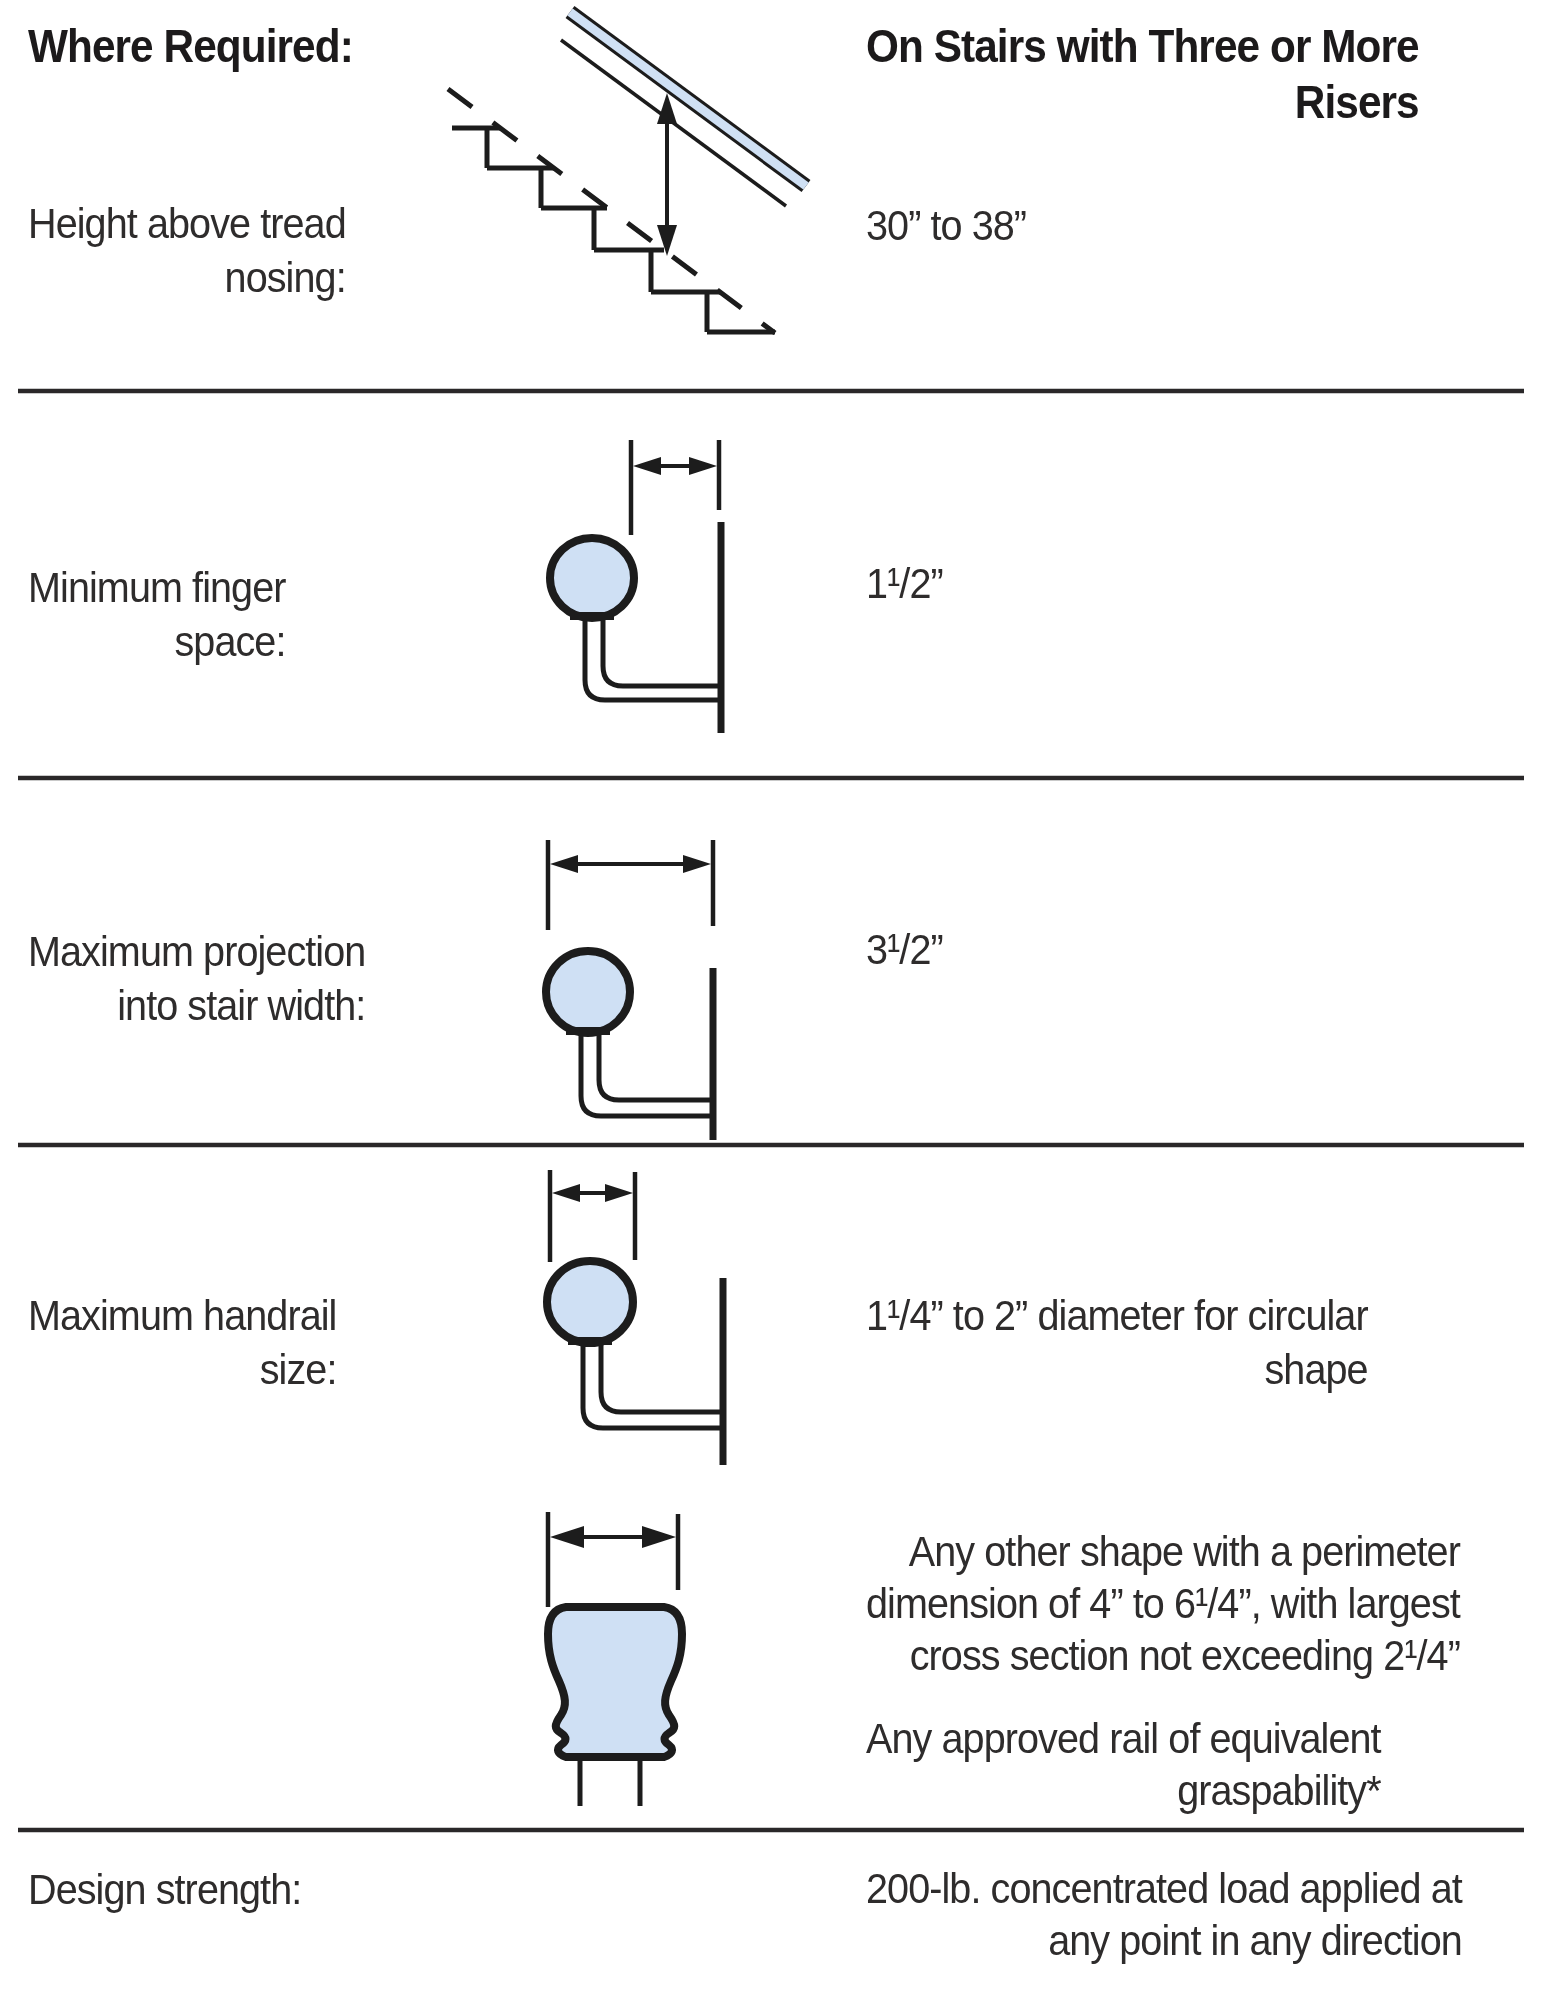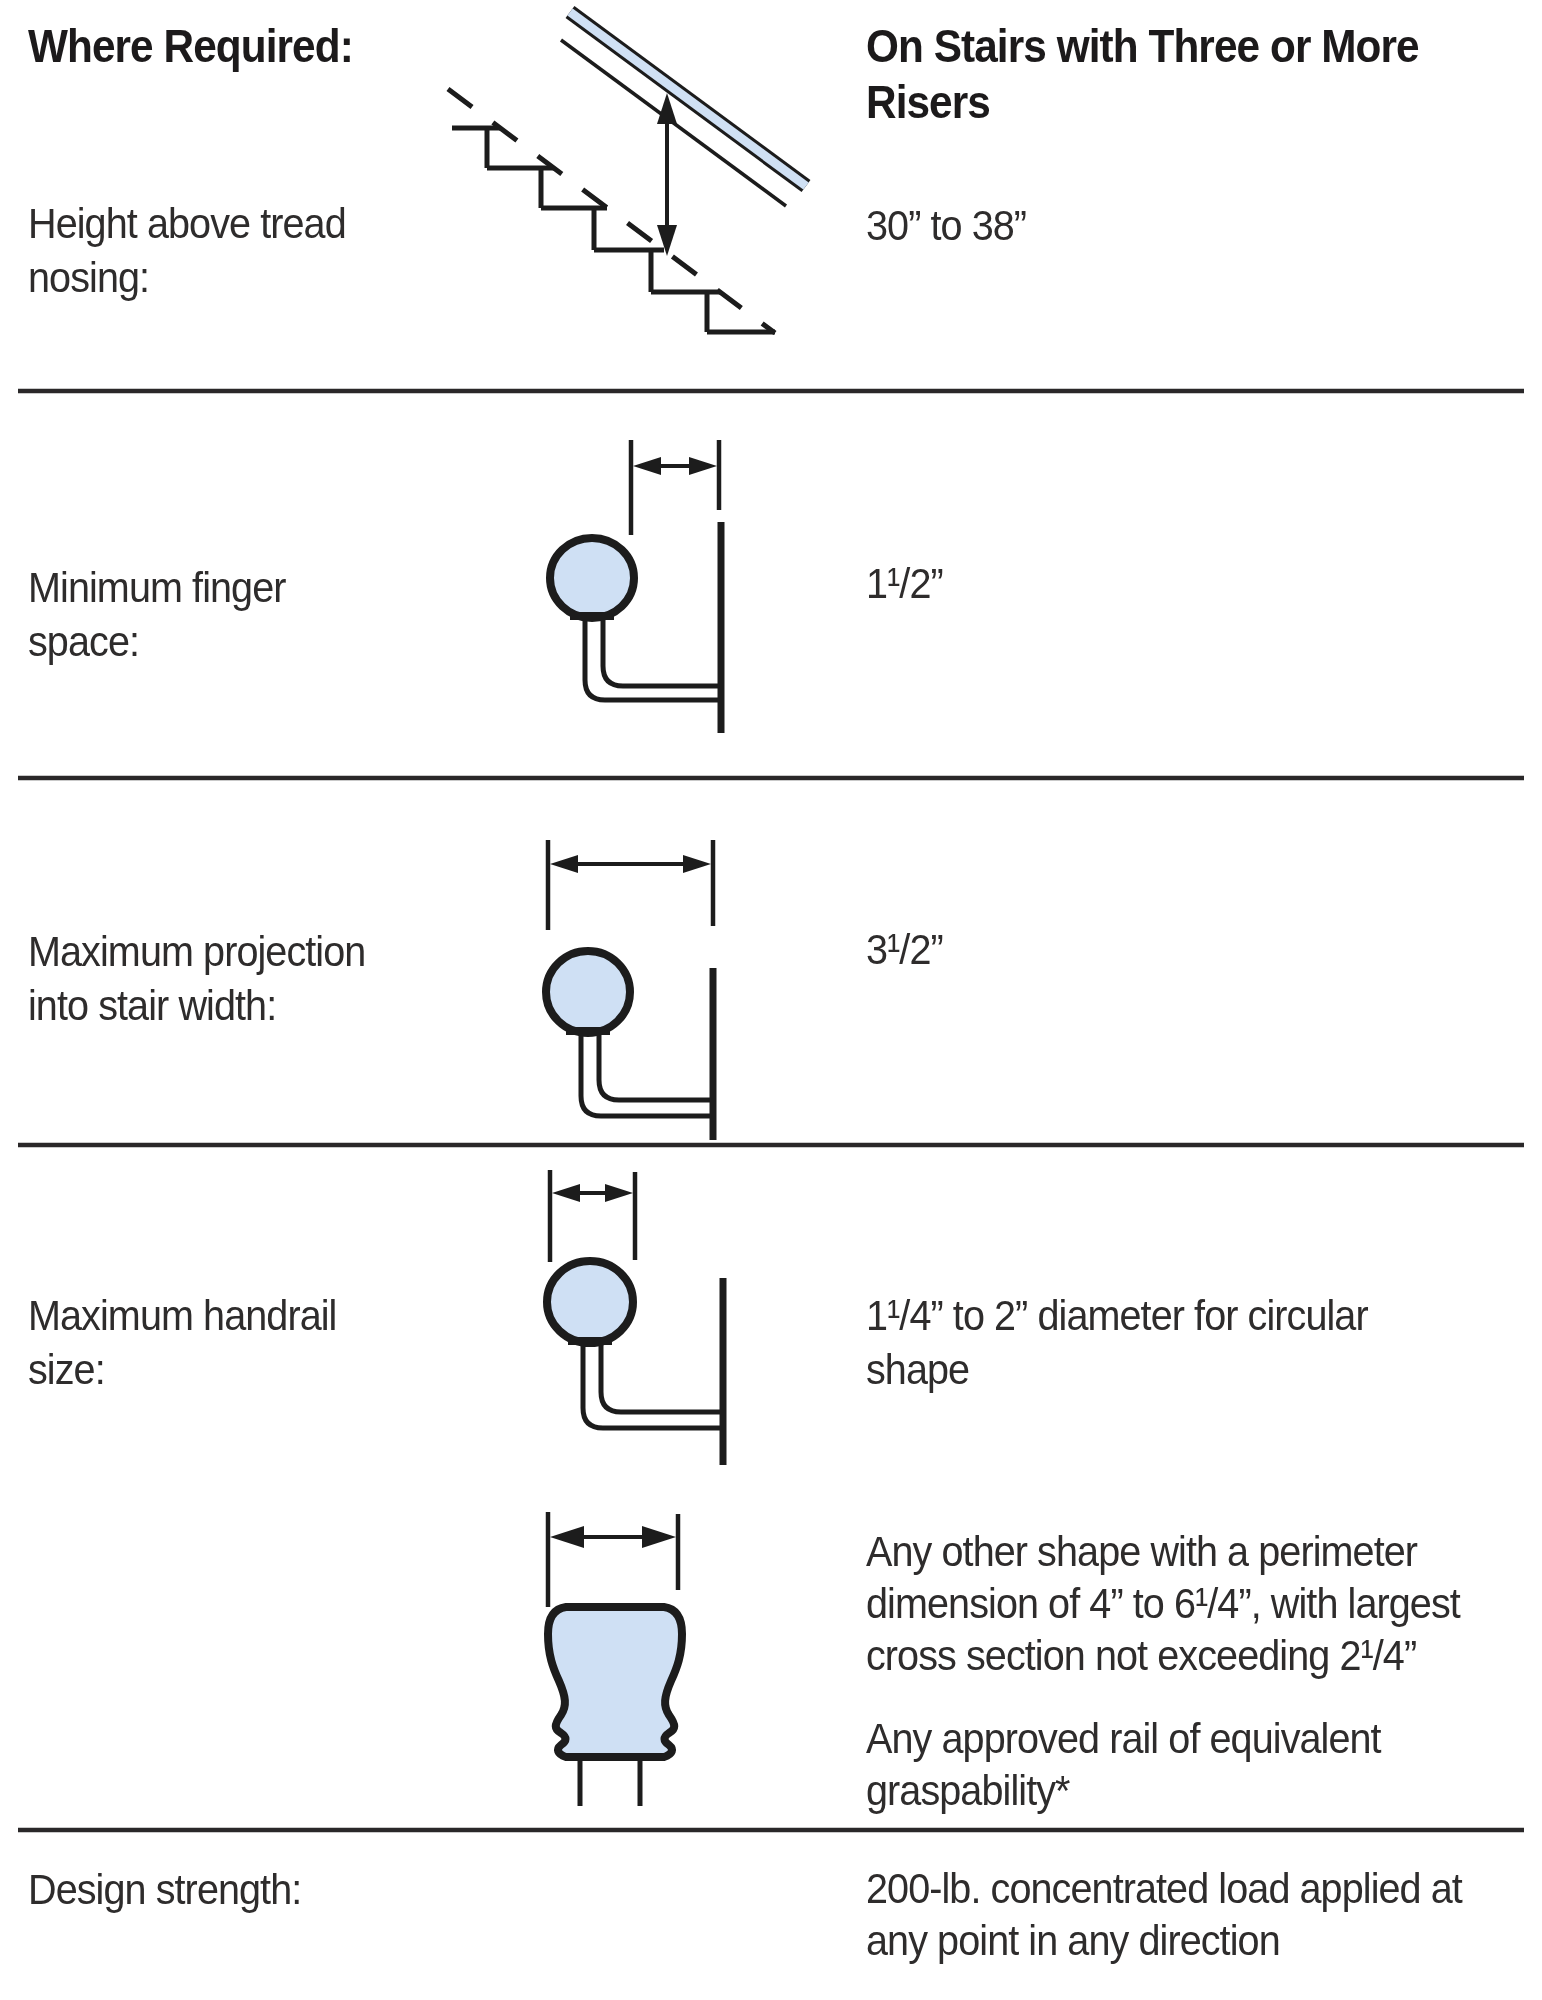--- a/index.html
+++ b/index.html
@@ -2,20 +2,21 @@
 <html><head>
 <meta charset="utf-8">
 <style>
   html,body{margin:0;padding:0;background:#ffffff;}
   #page{
     position:relative;
     width:1542px;height:2000px;
     background:#ffffff;
     font-family:"Liberation Sans",sans-serif;
     overflow:hidden;
+    text-align:right;
   }
   .t{
     position:absolute;
     font-size:43px;
     line-height:54px;
     color:#2e2c2c;
     letter-spacing:-1px;
     white-space:nowrap;
     transform:scaleX(0.92);
     transform-origin:0 0;

